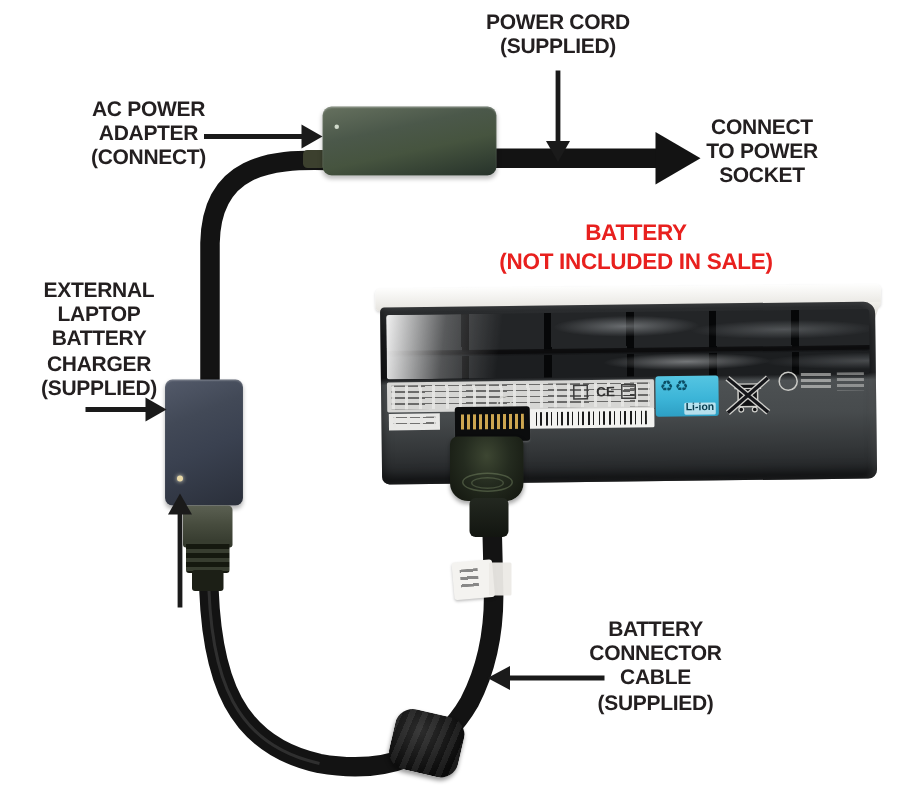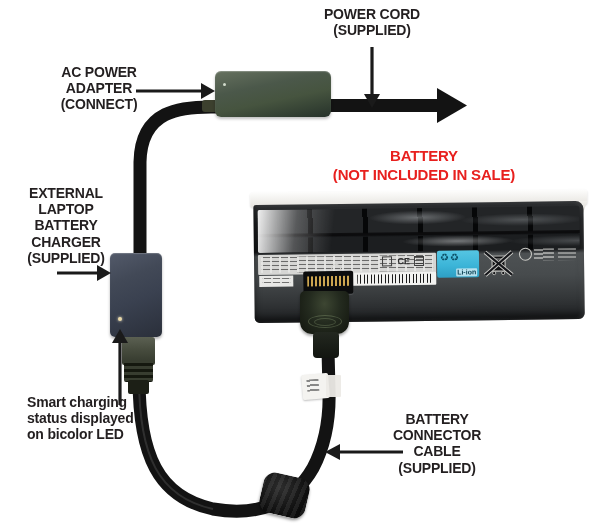--- a/index.html
+++ b/index.html
@@ -238,27 +238,27 @@
       <line x1="403" y1="452" x2="339" y2="452" stroke="#1a1a1a" stroke-width="3.2"></line>
       <polygon points="340,444 340,460 325,452" fill="#1a1a1a"></polygon>
     </g>
   </svg>
 
   <div class="note" style="left:312px;top:6px;width:120px">POWER CORD
 (SUPPLIED)</div>
   <div class="note" style="left:24px;top:64px;width:150px">AC POWER
 ADAPTER
 (CONNECT)</div>
+  <div class="note" style="left:449px;top:76px;width:118px">CONNECT
+TO POWER
+SOCKET</div>
   <div class="note red" style="left:263px;top:147px;width:322px">BATTERY
 (NOT INCLUDED IN SALE)</div>
   <div class="note" style="left:16px;top:185px;width:100px">EXTERNAL
 LAPTOP
 BATTERY
 CHARGER
 (SUPPLIED)</div>
-  <div class="note left" style="left:27px;top:394px;width:118px">Smart charging
-status displayed
-on bicolor LED</div>
   <div class="note" style="left:377px;top:411px;width:120px">BATTERY
 CONNECTOR
 CABLE
 (SUPPLIED)</div>
 </div>
 
 </body></html>

